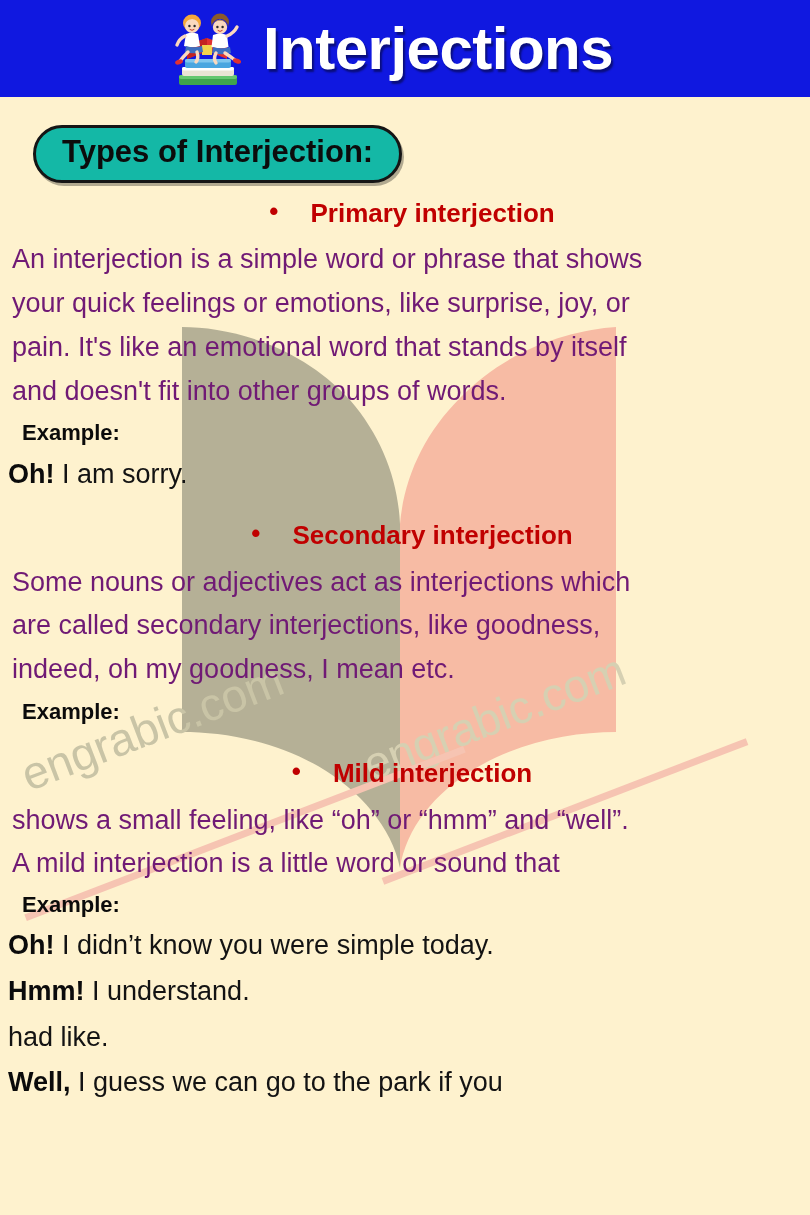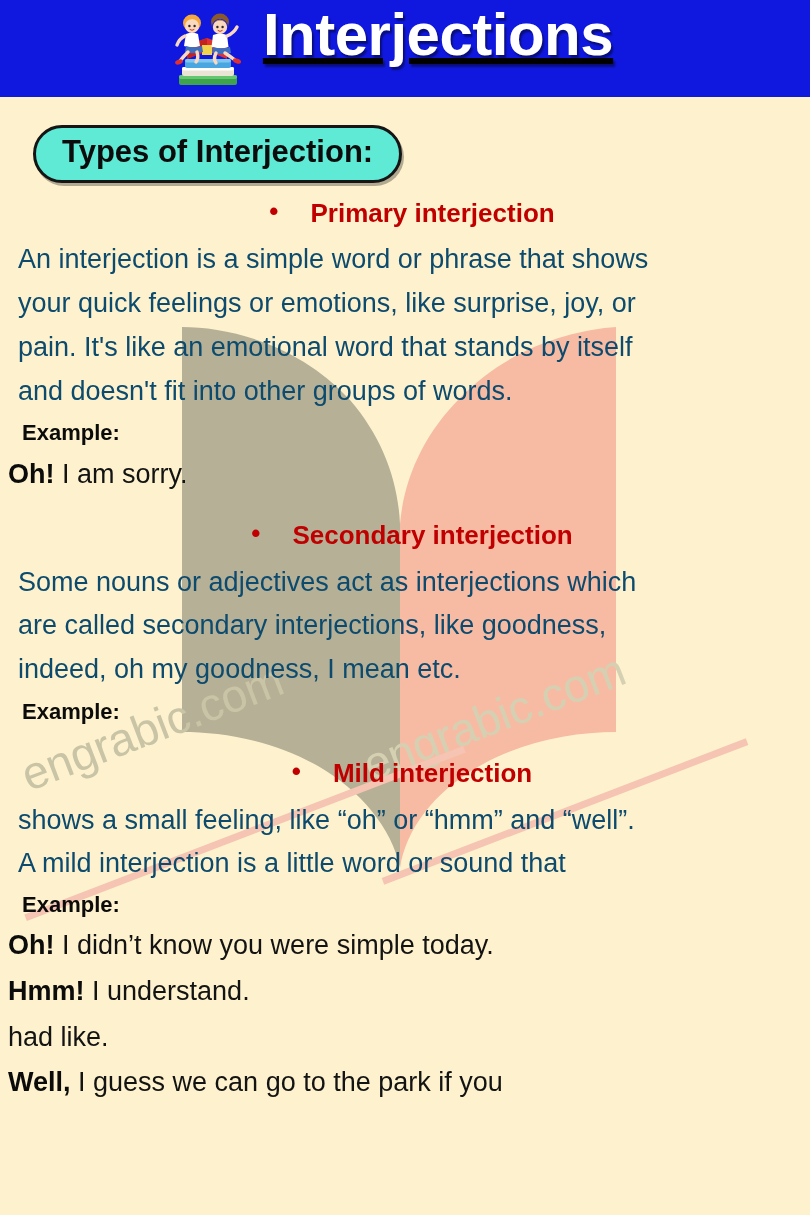--- a/index.html
+++ b/index.html
@@ -29,23 +29,23 @@
     width: 810px;
     height: 97px;
     background: #1018E0;
     display: flex;
     align-items: center;
     justify-content: center;
     z-index: 40;
   }
   .header-inner {
     display: flex;
+    align-items: center;
     gap: 10px;
     transform: translateX(-18px);
-    text-decoration: underline;
   }
   .logo {
     width: 92px;
     height: 88px;
     flex: 0 0 auto;
     display: block;
   }
   .app-title {
     color: #FFFFFF;
     font-size: 60px;
@@ -115,21 +115,21 @@
     top: 97px;
     width: 810px;
     z-index: 10;
   }
 
   .pill-wrap {
     padding: 28px 0 0 33px;
   }
   .pill {
     display: inline-block;
-    background: #5eead4;
+    background: #14b8a6;
     border: 3px solid #151515;
     border-radius: 34px;
     padding: 8px 26px 11px 26px;
     box-shadow: 2px 3px 0 rgba(0,0,0,0.30);
   }
   .pill-label {
     font-size: 31px;
     font-weight: 700;
     color: #0C0C0C;
     line-height: 1.05;
@@ -148,24 +148,24 @@
   .section-heading .bullet {
     display: inline-block;
     margin-right: 32px;
     font-size: 26px;
     line-height: 1;
     vertical-align: 2px;
   }
 
   .para {
     margin: 0 0 0 0;
-    padding: 0 14px 0 18px;
+    padding: 0 14px 0 12px;
     font-size: 27px;
     line-height: 1.62;
-    color: #0c4a6e;
+    color: #701a75;
     font-weight: 400;
   }
   .para.tight { line-height: 1.58; }
 
   .label-bold {
     padding: 0 14px 0 22px;
     font-size: 22px;
     font-weight: 700;
     color: #0B0B0B;
     line-height: 1.62;

